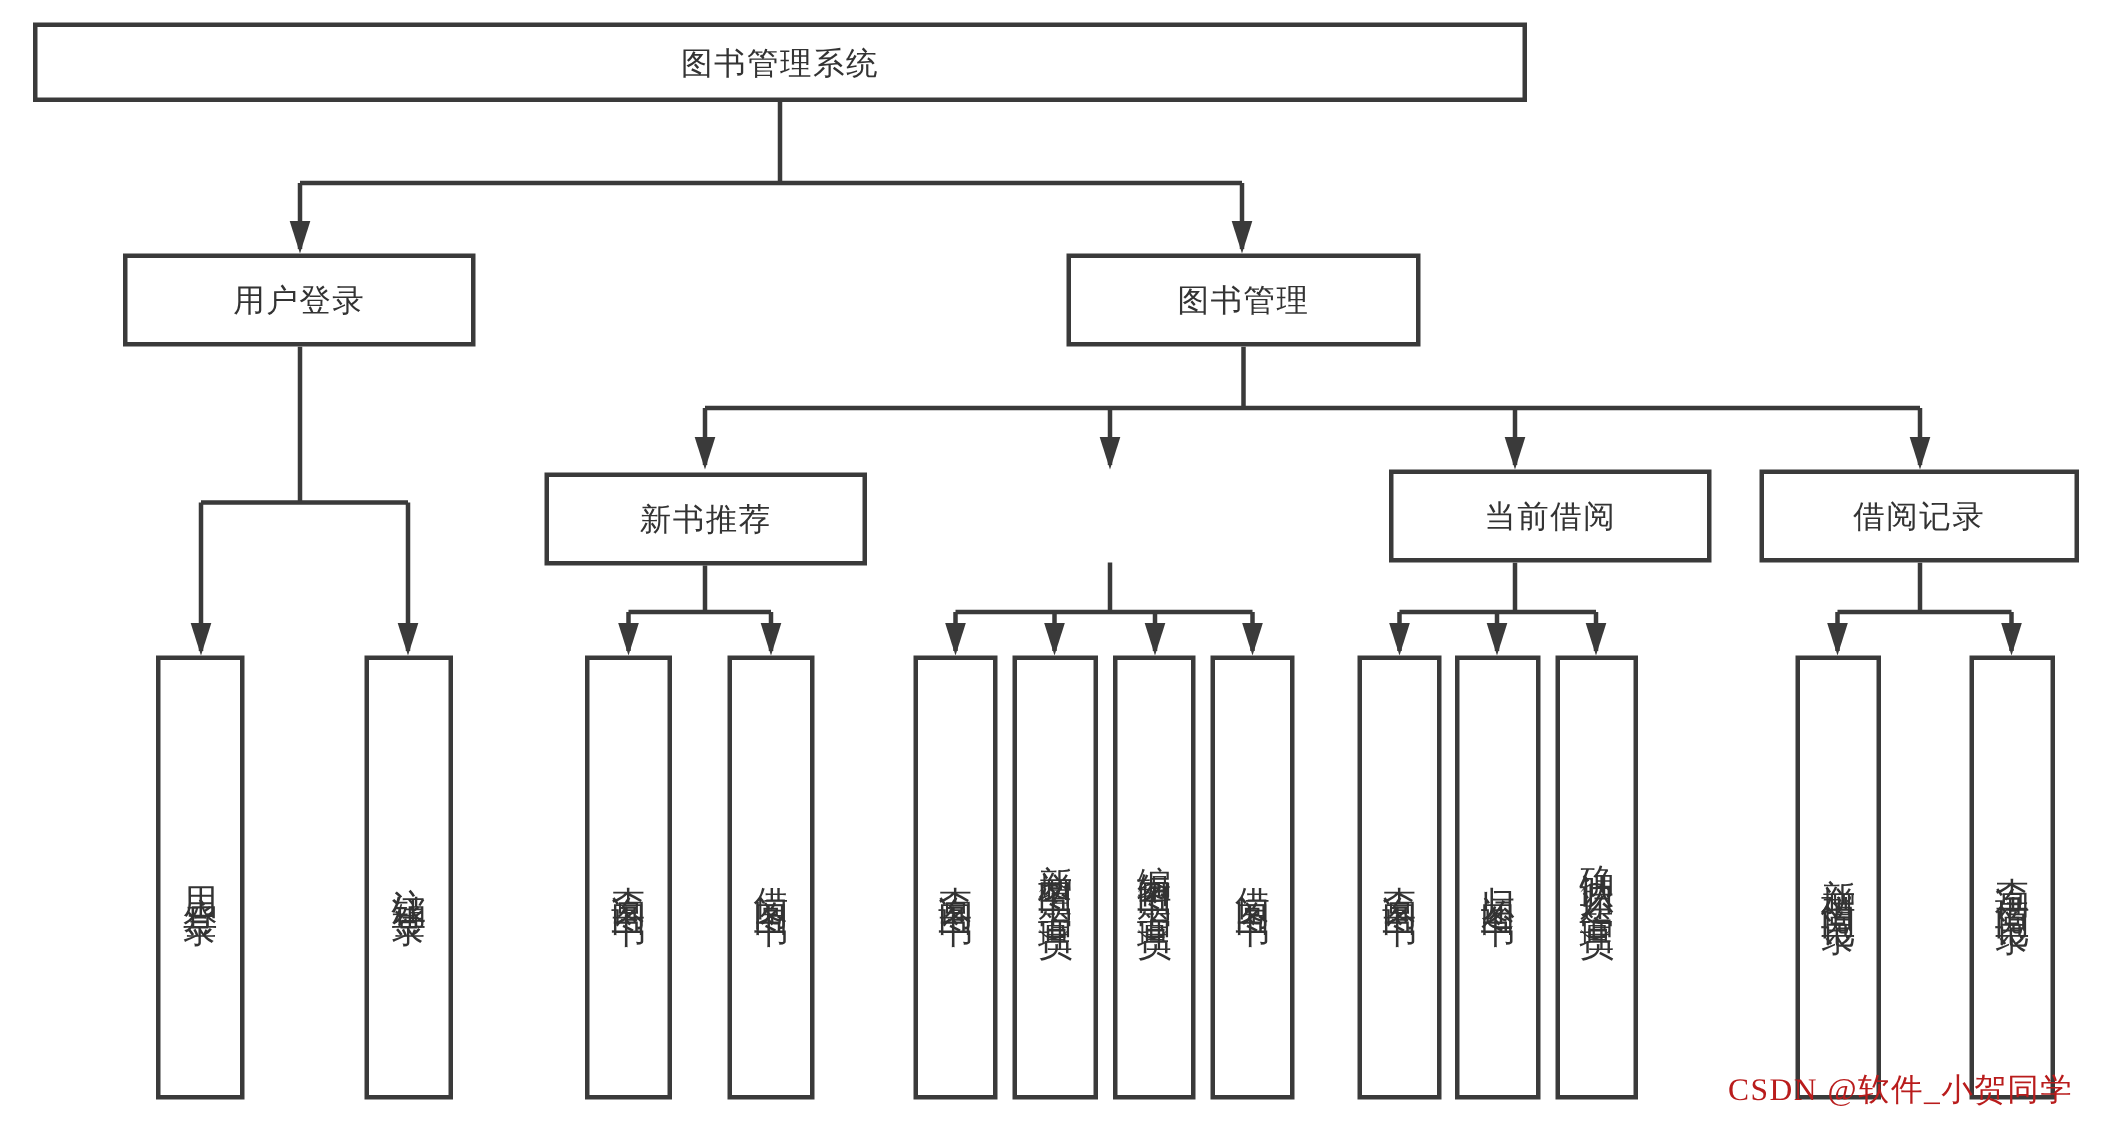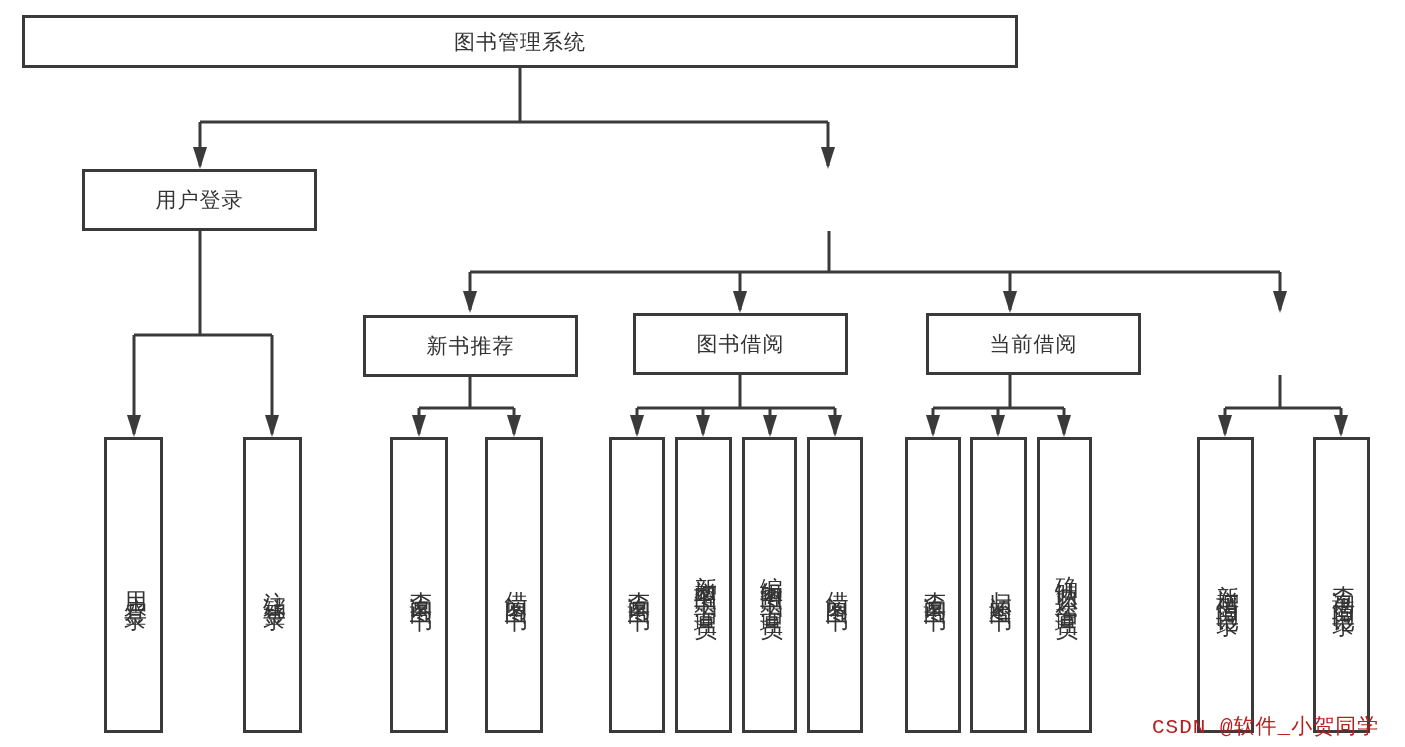--- a/index.html
+++ b/index.html
@@ -1,20 +1,20 @@
 <!DOCTYPE html>
 <html><head>
 <meta charset="utf-8">
 <style>
   html,body{margin:0;padding:0;background:#ffffff;}
   #canvas{
     position:relative;
     width:1405px;height:747px;
     background:#ffffff;
-    font-family:Liberation Mono, monospace;
+    font-family:Liberation Serif, serif;
     color:#333333;
     overflow:hidden;
   }
   #wires{position:absolute;left:0;top:0;width:1405px;height:747px;}
   .node{
     position:absolute;
     box-sizing:border-box;
     border:3px solid #3a3a3a;
     background:#ffffff;
     display:flex;
@@ -92,29 +92,32 @@
     <path d="M1341,408 L1341,434" marker-end="url(#arr)"></path>
   </svg>
 
   <div class="node" style="left:22px;top:15px;width:996px;height:53px;">
     <span class="lbl">图书管理系统</span>
   </div>
 
   <div class="node" style="left:82px;top:169px;width:235px;height:62px;">
     <span class="lbl">用户登录</span>
   </div>
+  <div class="node" style="left:711px;top:169px;width:236px;height:62px;">
+    <span class="lbl">图书管理</span>
+  </div>
 
   <div class="node" style="left:363px;top:315px;width:215px;height:62px;">
     <span class="lbl">新书推荐</span>
   </div>
-  <div class="node" style="left:633px;top:313px;width:215px;height:62px;">
-    <span class="lbl">图书借阅</span>
-  </div>
   <div class="node" style="left:926px;top:313px;width:215px;height:62px;">
     <span class="lbl">当前借阅</span>
+  </div>
+  <div class="node" style="left:1173px;top:313px;width:213px;height:62px;">
+    <span class="lbl">借阅记录</span>
   </div>
 
   <div class="node leaf" style="left:104px;width:59px;">
     <span class="vlbl">用户登录</span>
   </div>
   <div class="node leaf" style="left:243px;width:59px;">
     <span class="vlbl">注销登录</span>
   </div>
 
   <div class="node leaf" style="left:390px;width:58px;">

